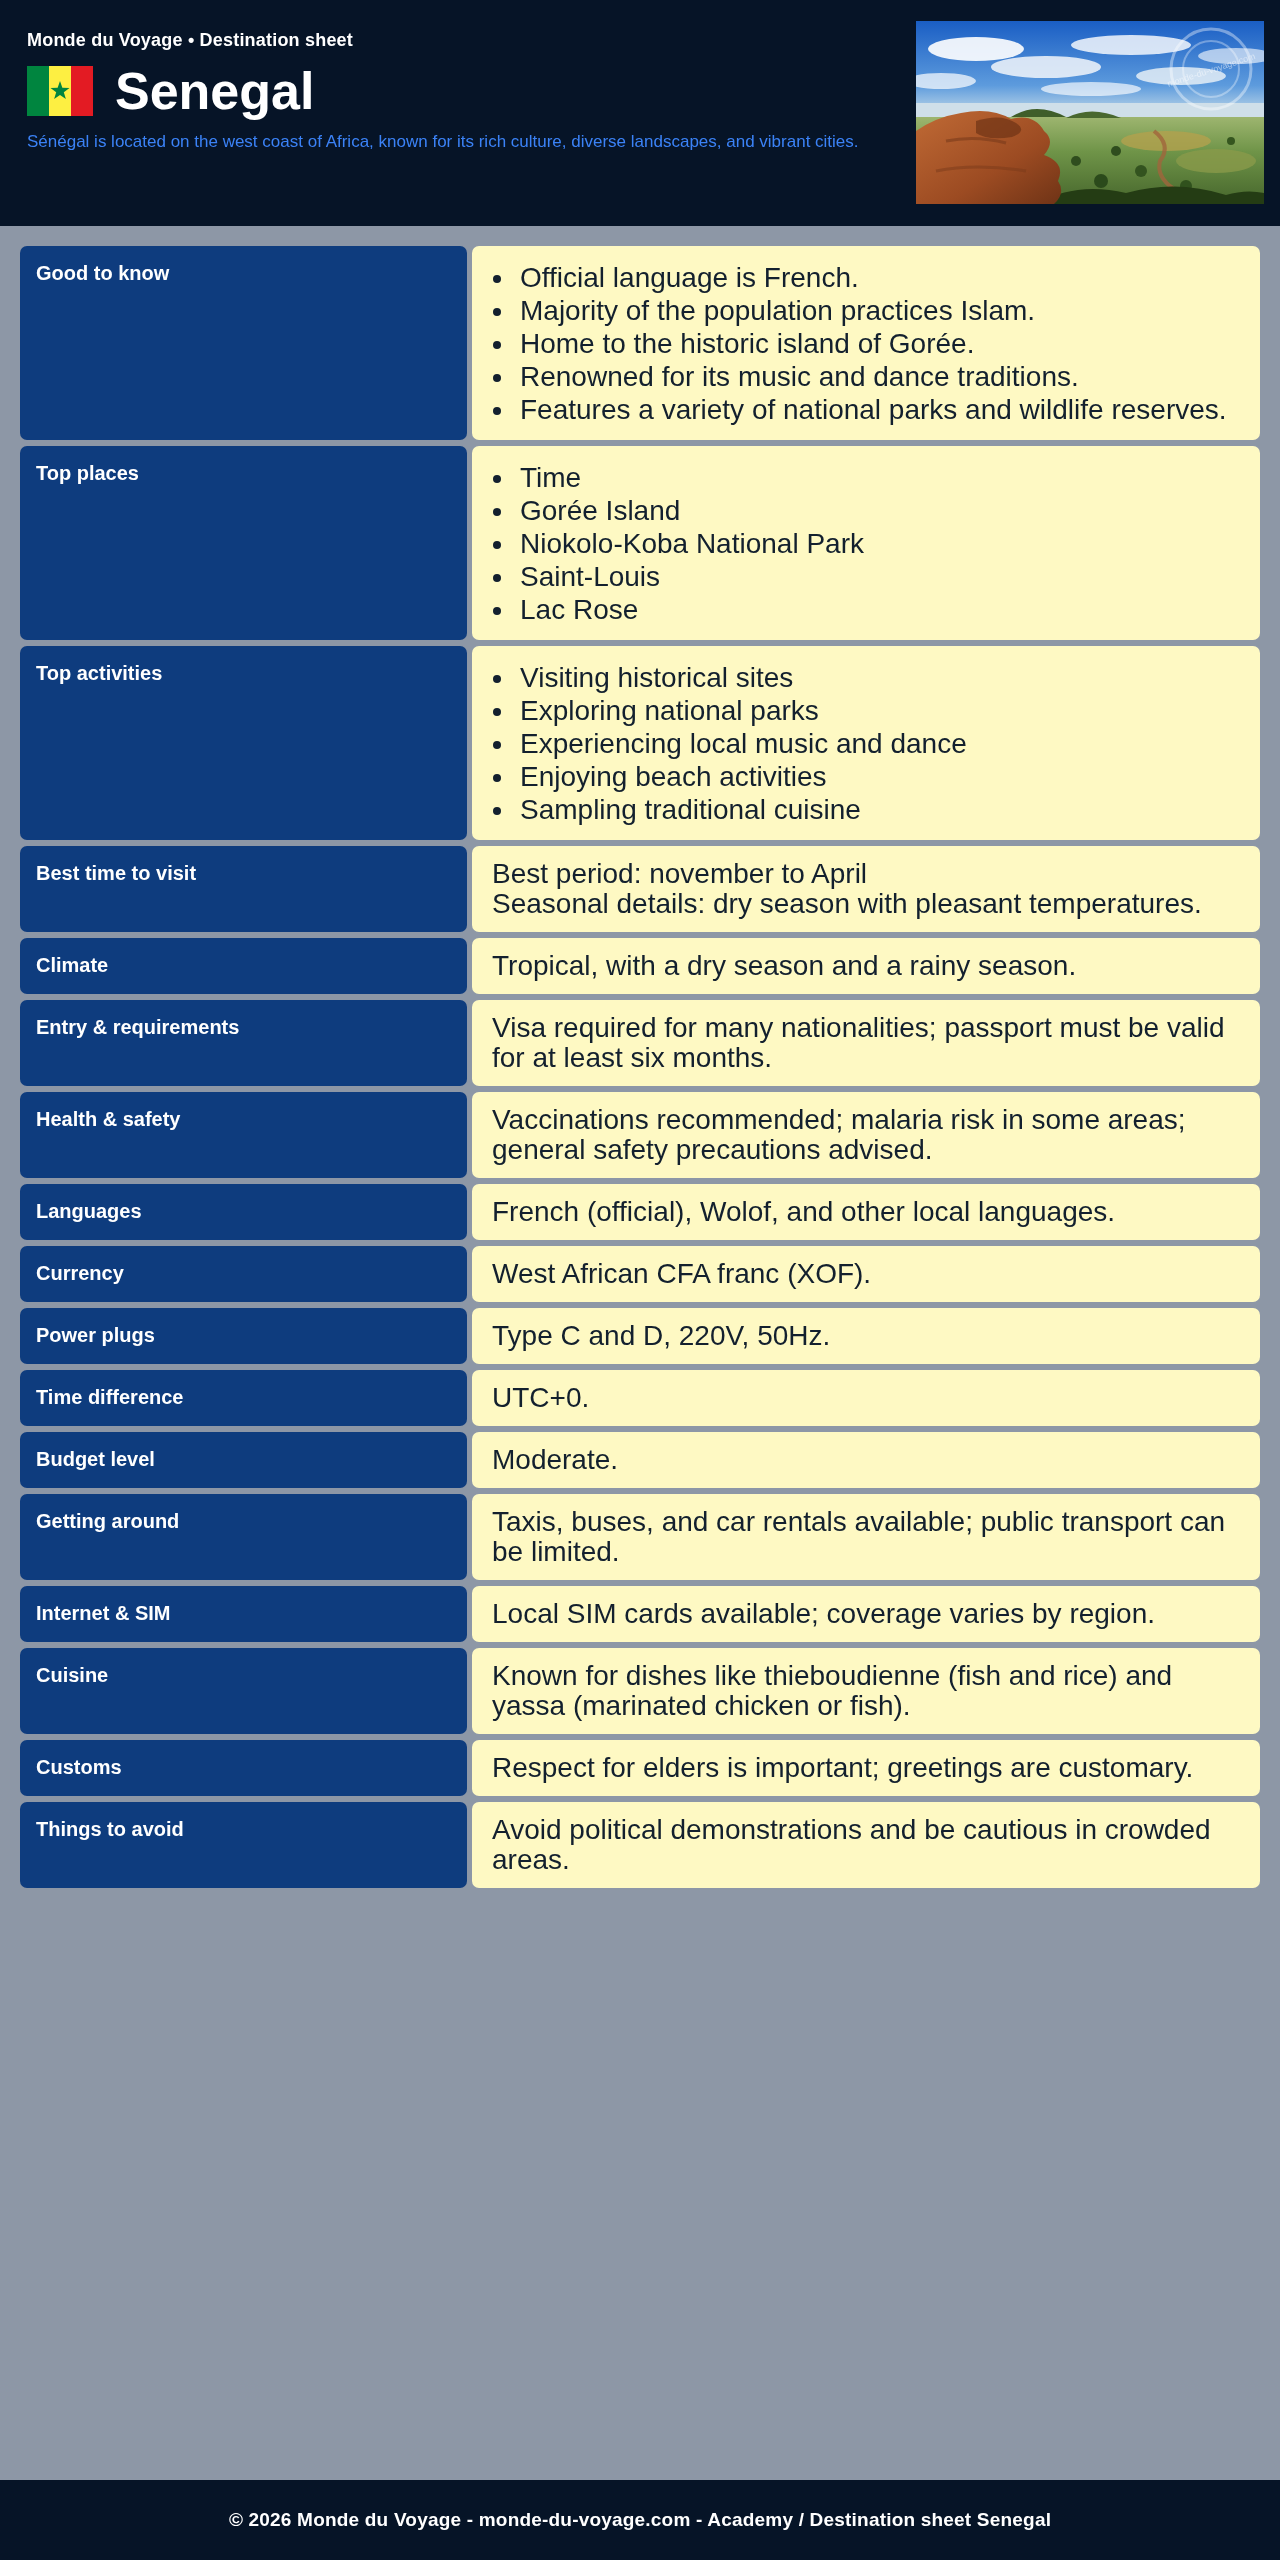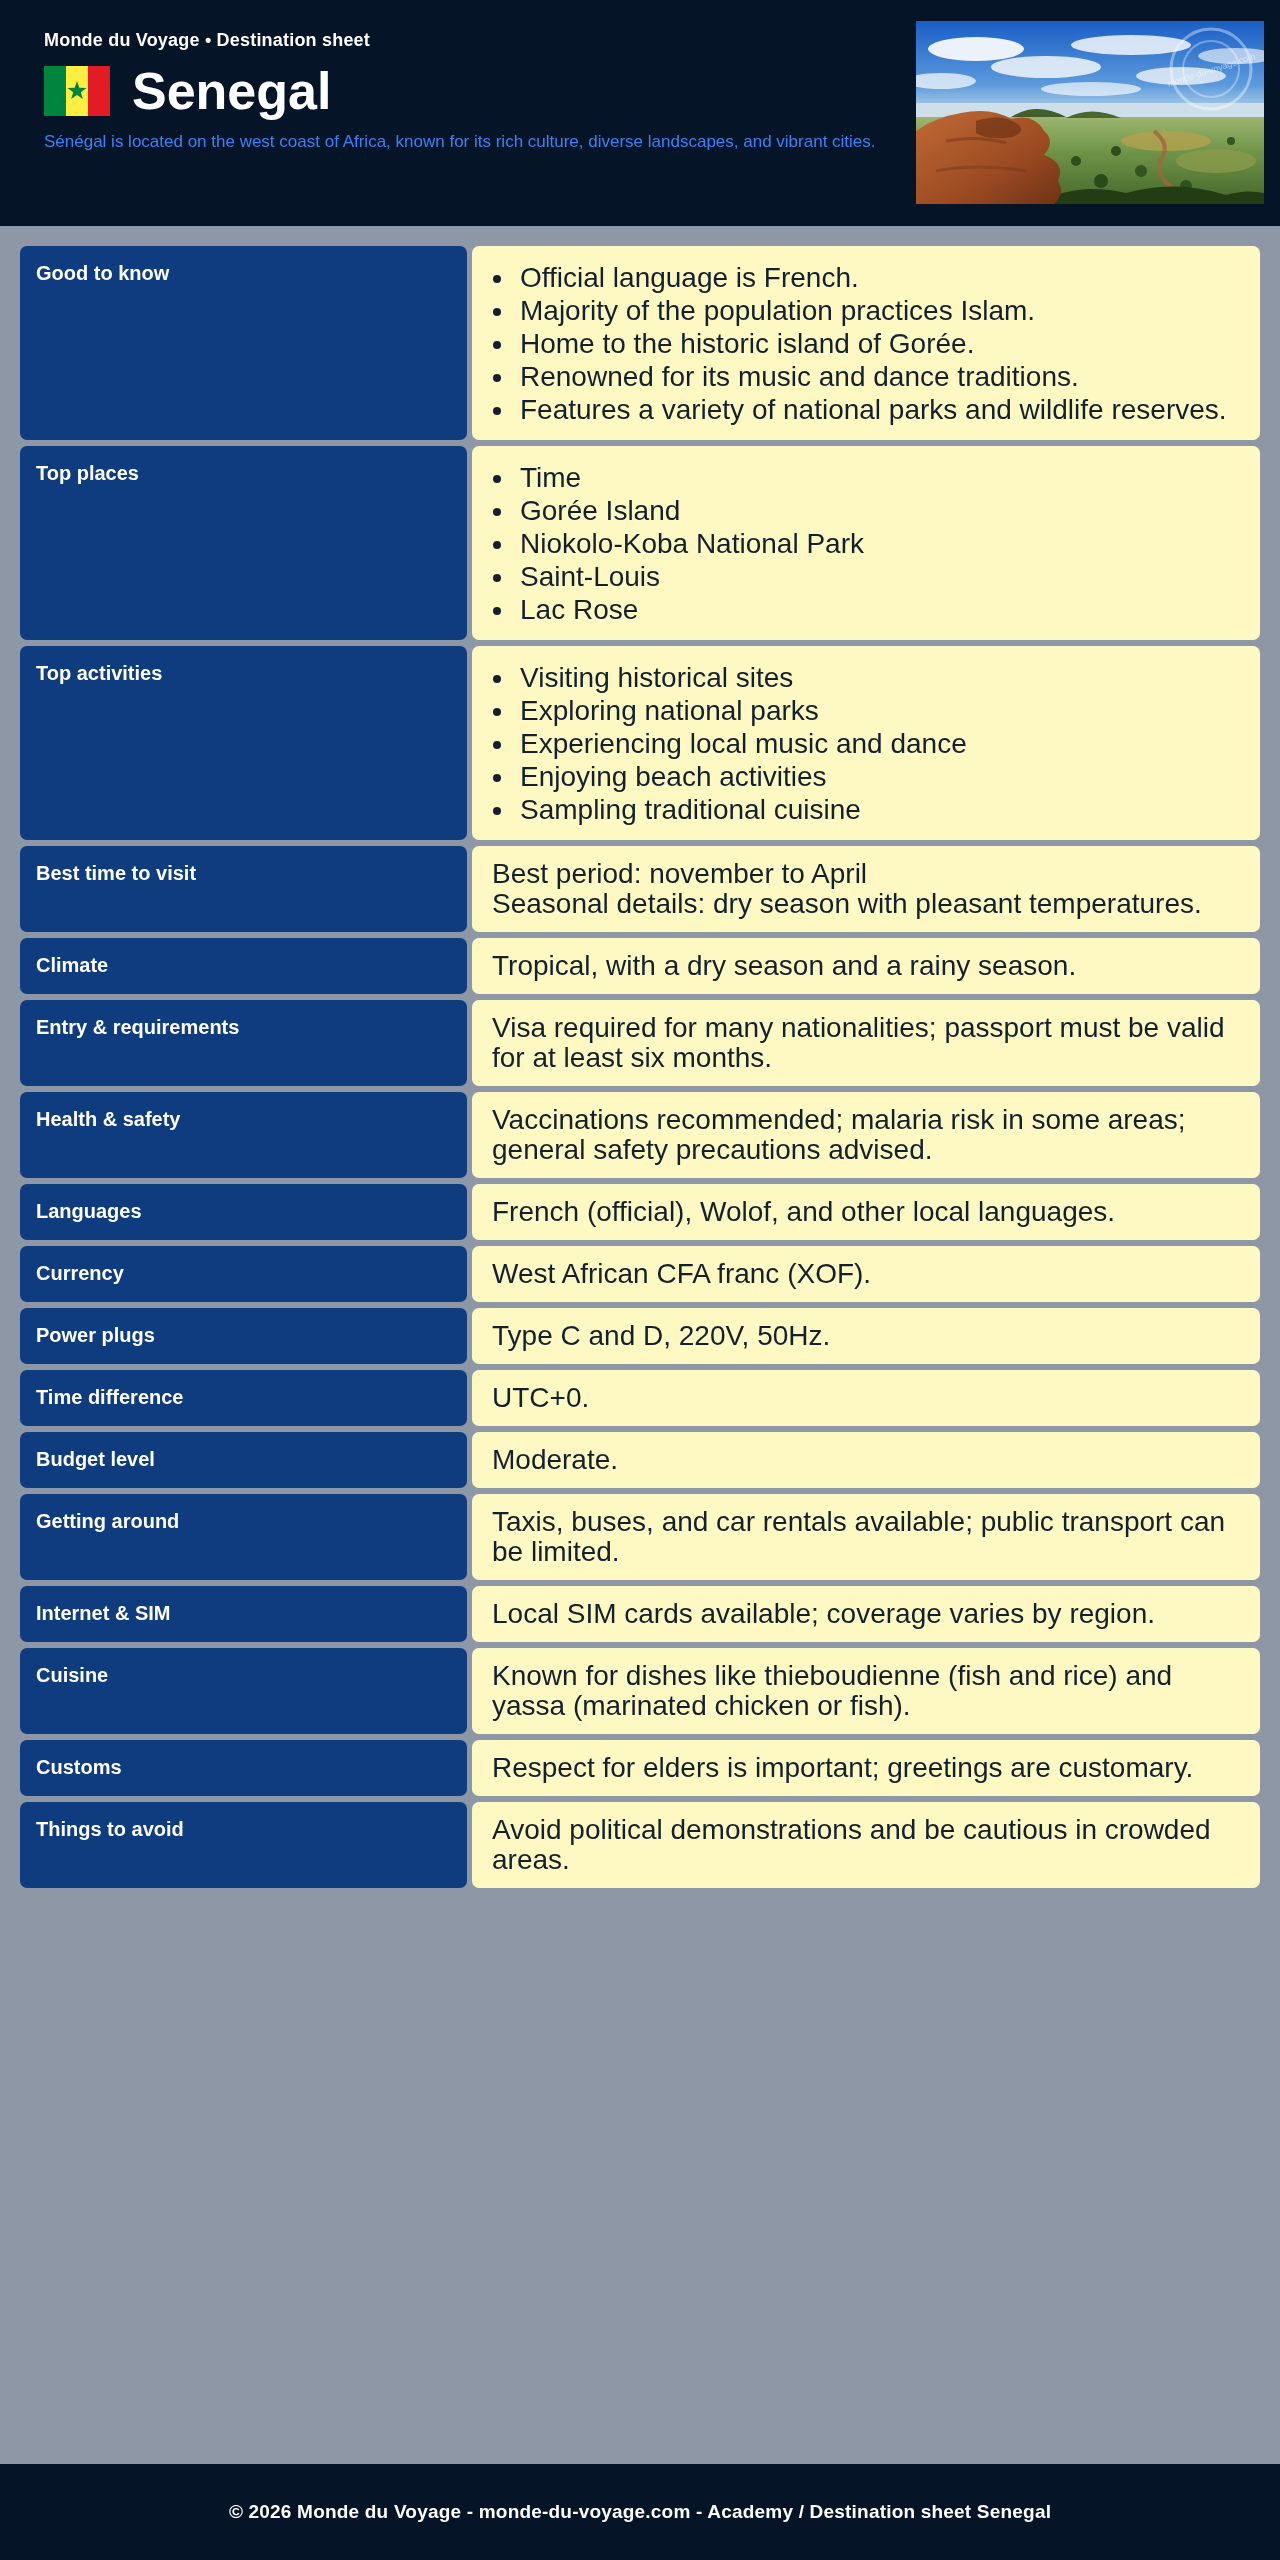--- a/index.html
+++ b/index.html
@@ -8,21 +8,21 @@
     background:#8d97a6;
     font-family:"Liberation Sans","DejaVu Sans",sans-serif;
     position:relative;
   }
   .page{position:relative;width:1280px;height:2560px;overflow:hidden;}
 
   
   .header{
     position:relative;width:1280px;height:226px;
     background:#061427;color:#fff;box-sizing:border-box;
-    padding:30px 0 0 44px;
+    padding:30px 0 0 27px;
   }
   .brand-line{font-size:18px;font-weight:bold;letter-spacing:.2px;}
   .title-row{display:flex;align-items:center;margin-top:14px;}
   .flag{width:66px;height:50px;display:block;flex:0 0 auto;}
   .page-title{font-size:52px;font-weight:bold;margin:0 0 0 22px;line-height:1;}
   .subtitle{margin-top:14px;font-size:17px;line-height:1.35;color:#3b82f6;max-width:880px;}
   .photo-wrap{position:absolute;top:21px;right:16px;width:348px;height:183px;}
   .photo-wrap svg{display:block;width:348px;height:183px;}
 
   
@@ -37,21 +37,21 @@
   .cell.content{
     flex:1 1 auto;background:#fef9c3;color:#13202e;
     padding:13px 20px;font-size:28px;line-height:29px;
   }
   .cell.content .line{line-height:30px;}
   .cell.content ul{margin:2px 0 0 0;padding-left:24px;}
   .cell.content li{line-height:33px;padding-left:4px;}
 
   
   .footer{
-    position:absolute;left:0;bottom:0;width:1280px;height:96px;
+    position:absolute;left:0;bottom:0;width:1280px;height:80px;
     background:#061427;color:#ffffff;display:flex;align-items:center;justify-content:center;
     font-size:19px;font-weight:bold;letter-spacing:.2px;
   }
 </style>
 </head>
 <body>
 
 <div class="page">
 
   <div class="header">

